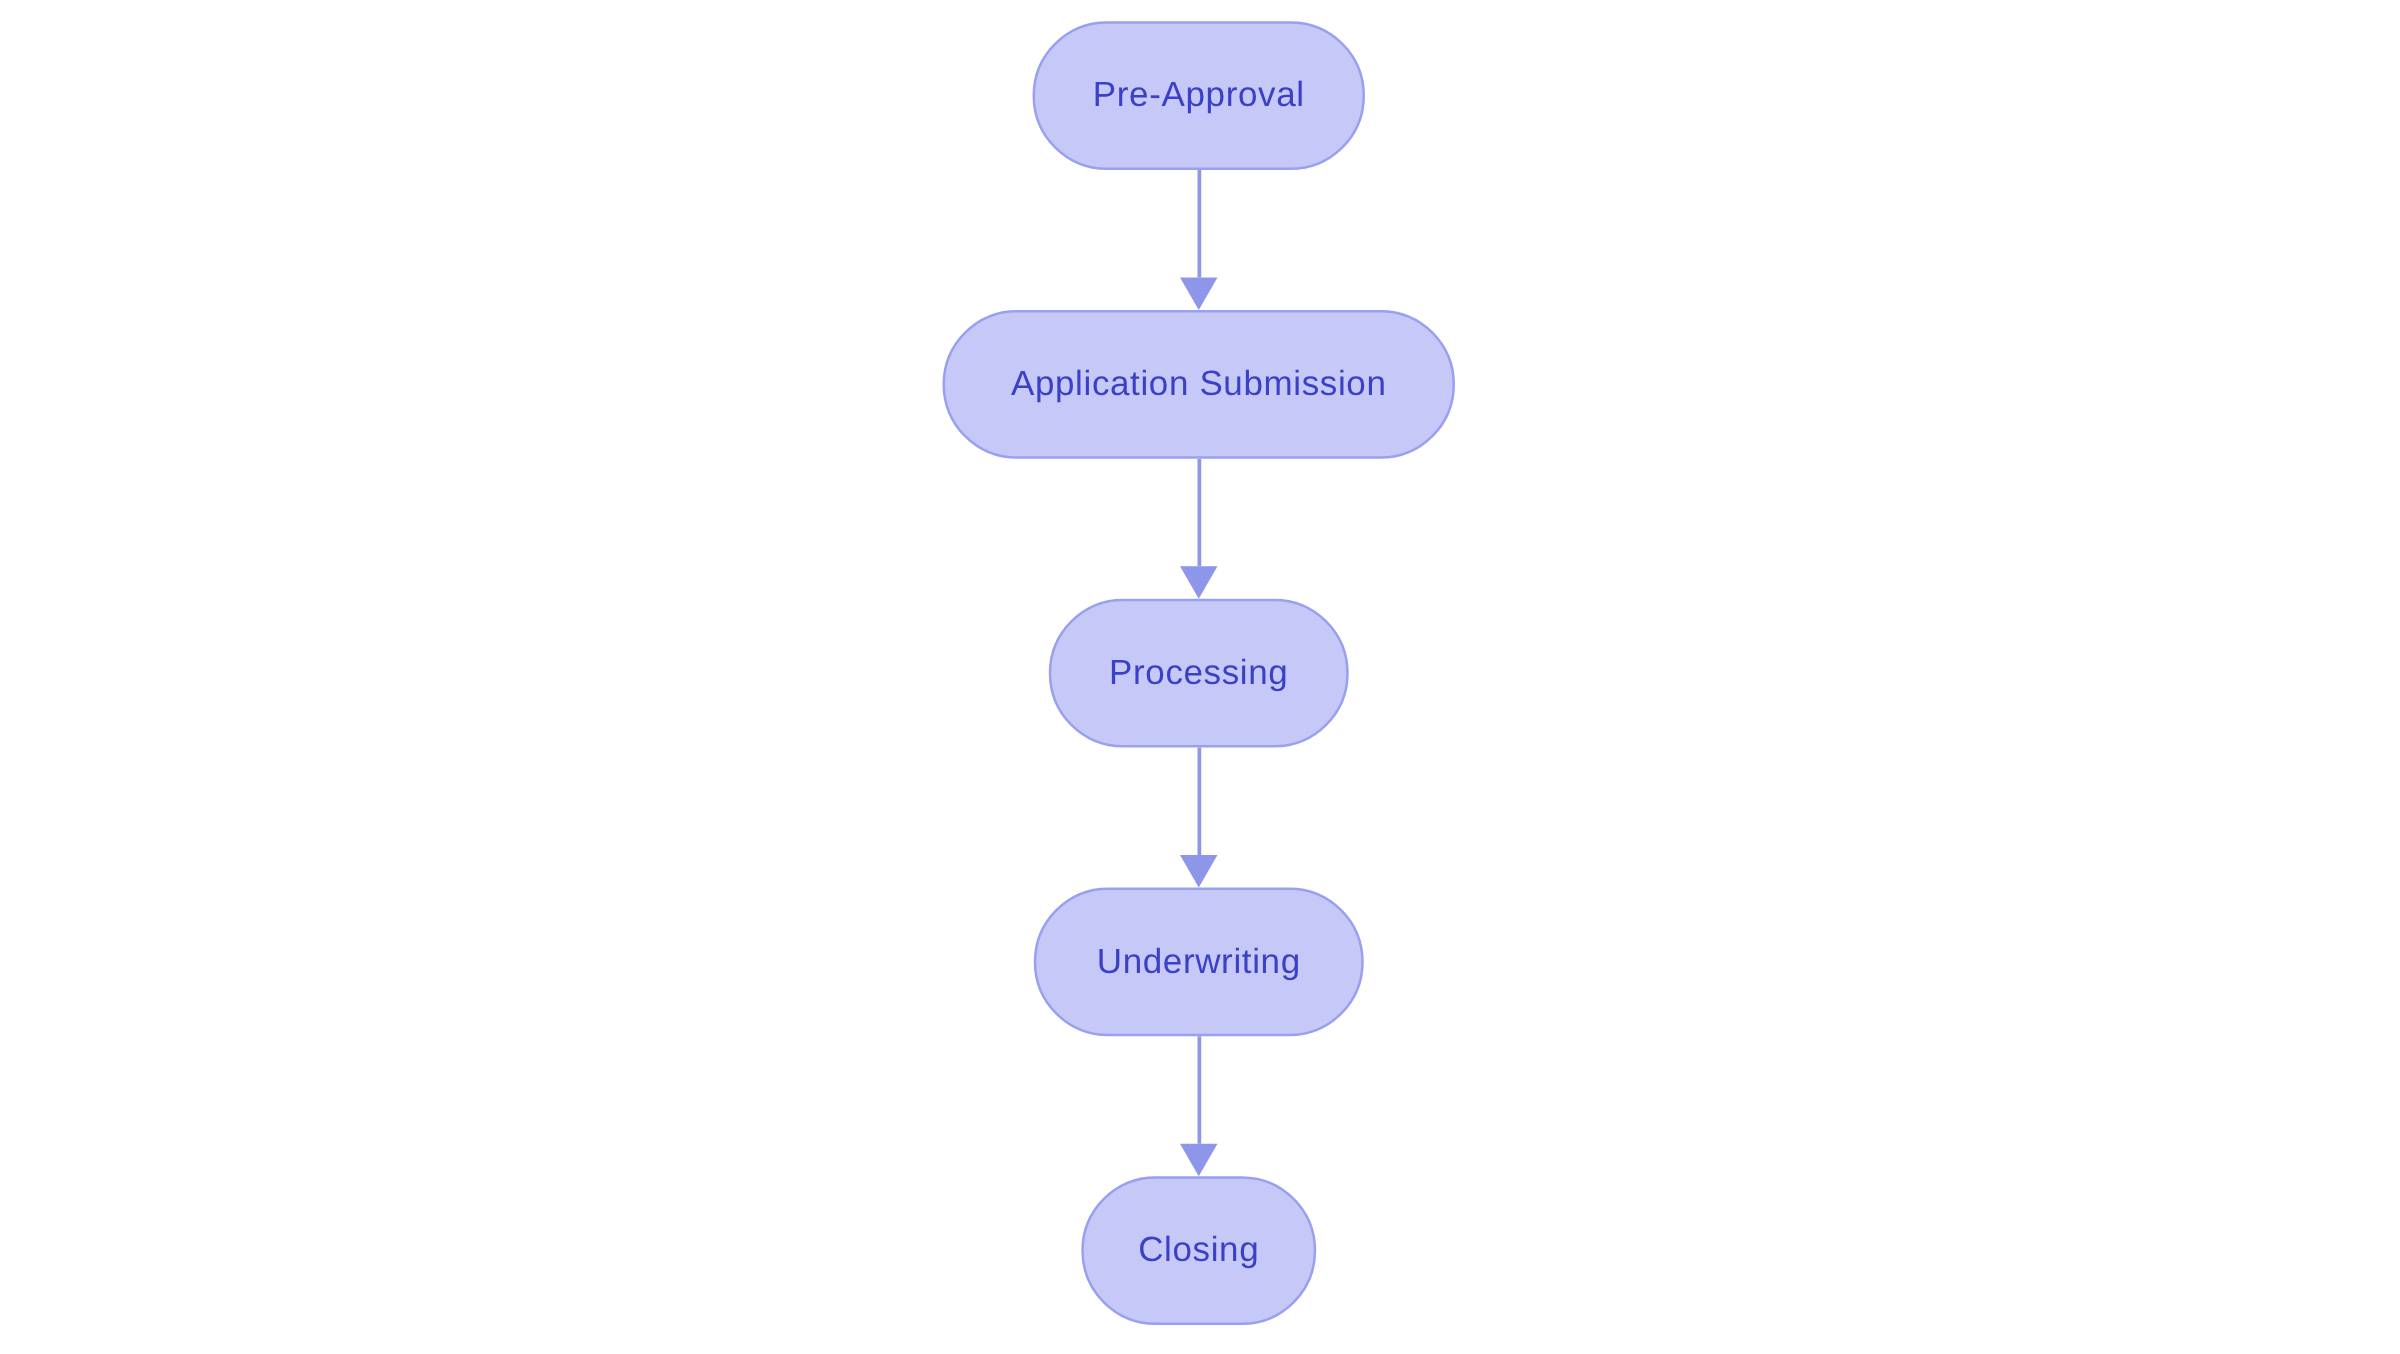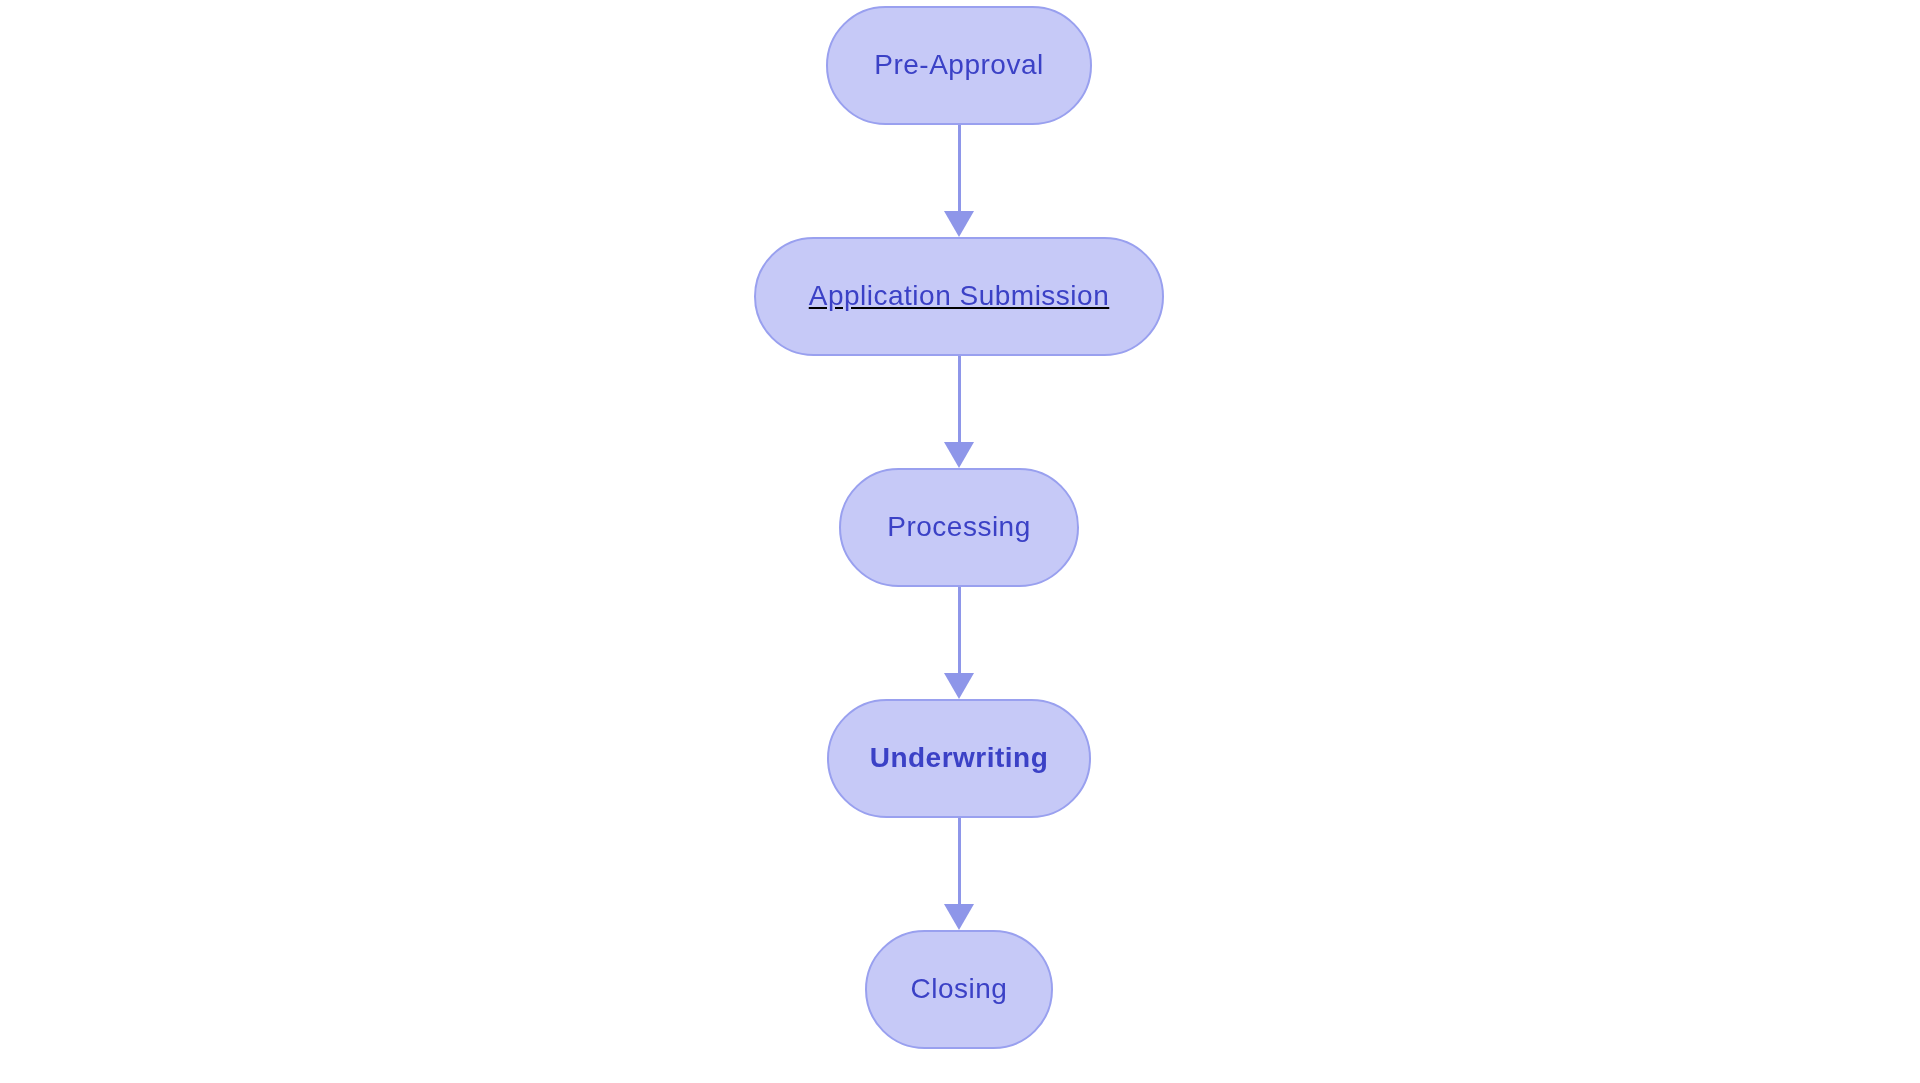--- a/index.html
+++ b/index.html
@@ -10,21 +10,21 @@
   }
   .canvas {
     position: relative;
     width: 1920px;
     height: 1083px;
     background: var(--background, #ffffff);
     overflow: hidden;
   }
   .flow {
     position: absolute;
-    top: 6px;
+    top: 17px;
     left: 959px;
     transform: translateX(-50%);
     display: flex;
     flex-direction: column;
     align-items: center;
   }
   .node {
     box-sizing: border-box;
     height: 119px;
     border-radius: 60px;
@@ -38,23 +38,23 @@
   }
   .node-label {
     color: var(--node-text, #3b41c6);
     font-size: 28px;
     letter-spacing: 0.5px;
     white-space: nowrap;
     line-height: 1;
     padding-bottom: 2px;
   }
   .w0 { width: 266px; }
-  .w1 { width: 410px; text-decoration: underline; }
+  .w1 { width: 410px; }
   .w2 { width: 240px; text-align: center; }
-  .w3 { width: 264px; font-weight: bold; }
+  .w3 { width: 264px; }
   .w4 { width: 188px; align-items: center; }
   .arrow {
     height: 112px;
     display: flex;
     flex-direction: column;
     align-items: center;
     flex: none;
     z-index: 1;
   }
   .arrow .shaft {

